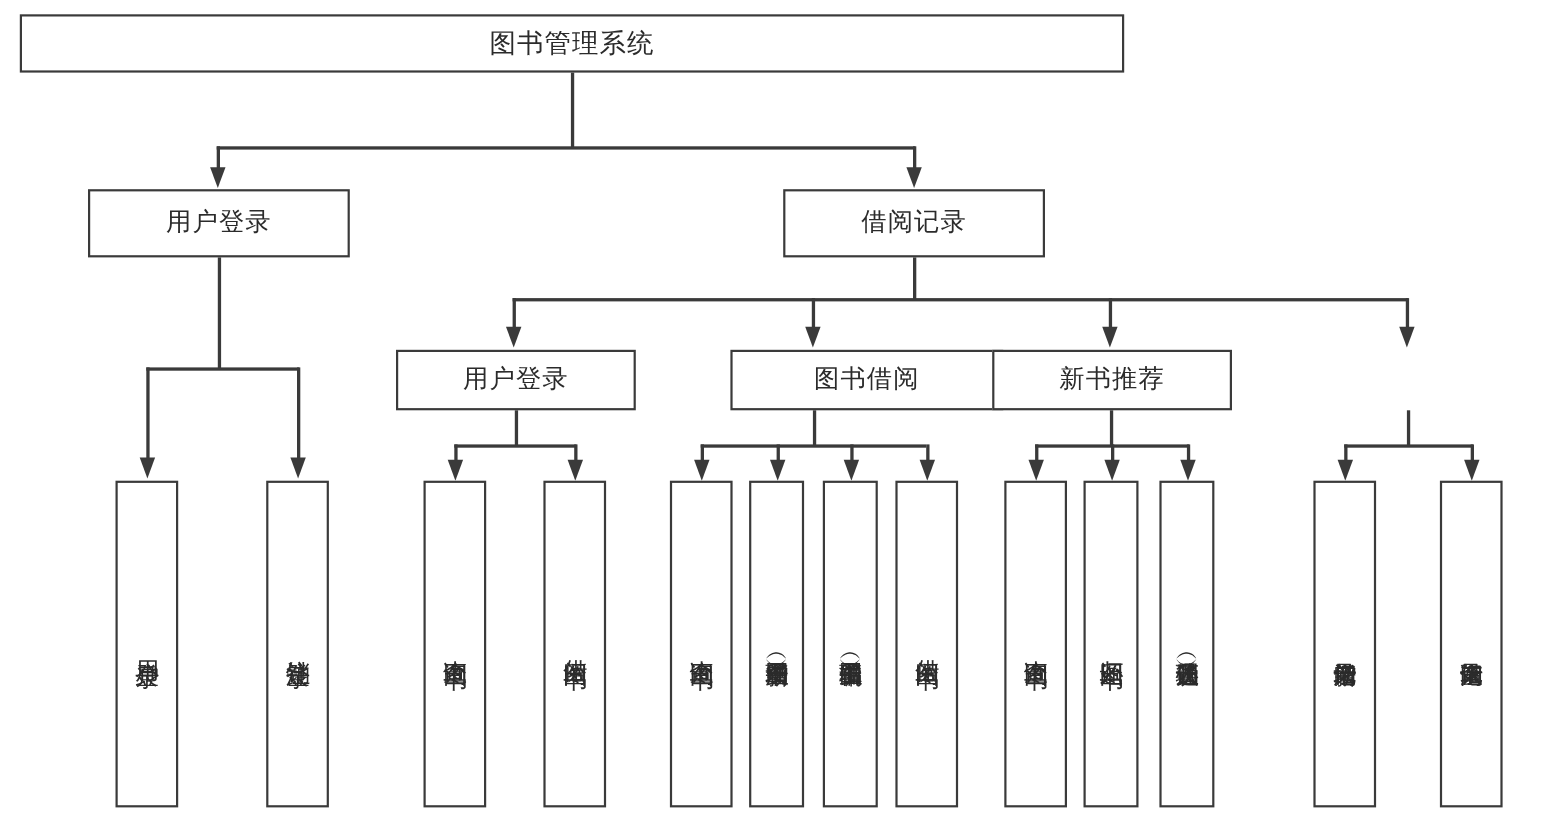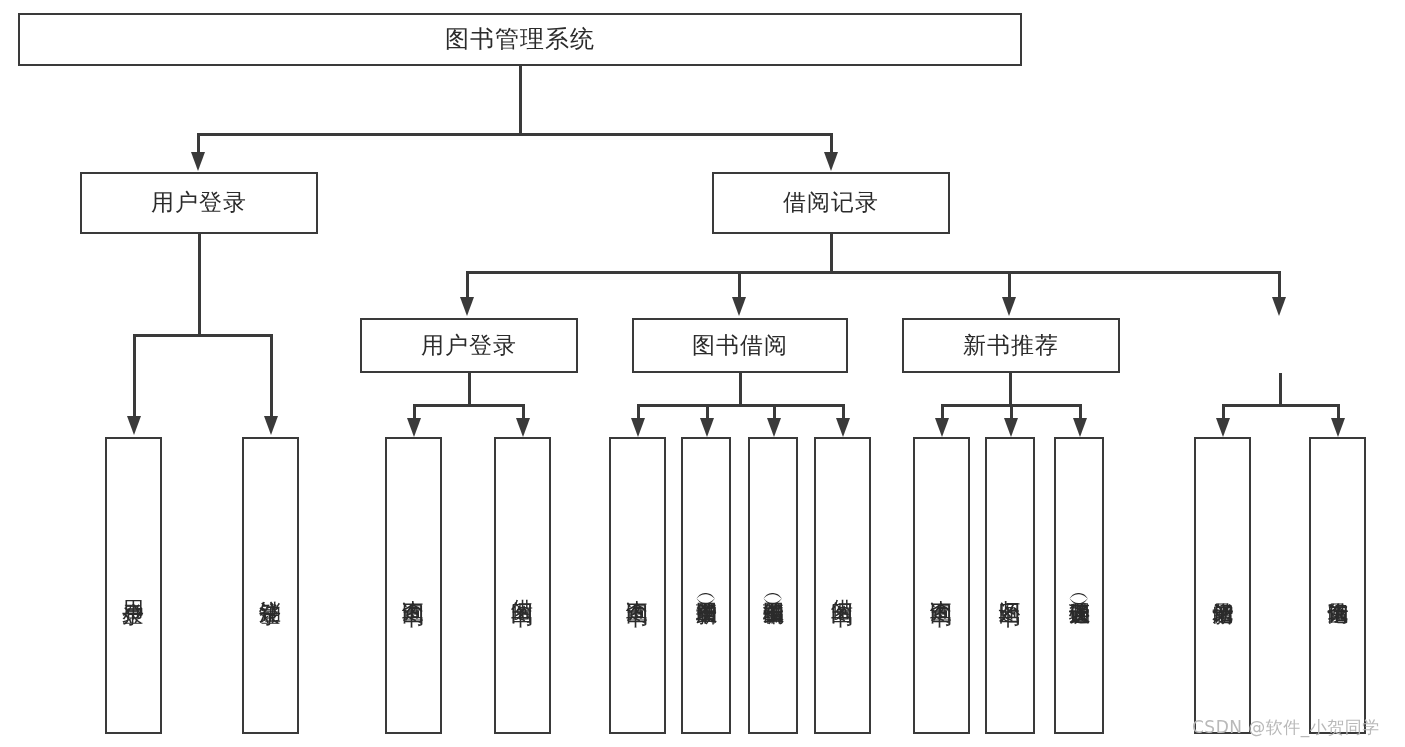--- a/index.html
+++ b/index.html
@@ -124,21 +124,21 @@
   <div class="vline" style="left:738px; top:271px; height:28px;"></div>
   <div class="arrow" style="left:732px; top:297px;"></div>
   <div class="vline" style="left:1008px; top:271px; height:28px;"></div>
   <div class="arrow" style="left:1002px; top:297px;"></div>
   <div class="vline" style="left:1278px; top:271px; height:28px;"></div>
   <div class="arrow" style="left:1272px; top:297px;"></div>
 
   <div class="node horiz" style="left:360px; top:318px; width:218px; height:55px;">
     <span>用户登录</span>
   </div>
-  <div class="node horiz" style="left:632px; top:318px; width:216px; height:55px;">
+  <div class="node horiz" style="left:664px; top:318px; width:248px; height:55px;">
     <span>图书借阅</span>
   </div>
   <div class="node horiz" style="left:902px; top:318px; width:218px; height:55px;">
     <span>新书推荐</span>
   </div>
 
   <div class="vline" style="left:468px; top:373px; height:33px;"></div>
   <div class="hline" style="left:413px; top:404px; width:111px;"></div>
   <div class="vline" style="left:413px; top:404px; height:16px;"></div>
   <div class="arrow" style="left:407px; top:418px;"></div>
@@ -209,15 +209,14 @@
     <span class="vtext tight">确认归还（管理员）</span>
   </div>
 
   <div class="node vert" style="left:1194px; top:437px; width:57px; height:297px;">
     <span class="vtext tight">新增借阅记录</span>
   </div>
   <div class="node vert" style="left:1309px; top:437px; width:57px; height:297px;">
     <span class="vtext tight">查询借阅记录</span>
   </div>
 
-  <div class="watermark" style="left:1192px; top:716px;">CSDN @软件_小贺同学</div>
 
 </div>
 
 </body></html>

